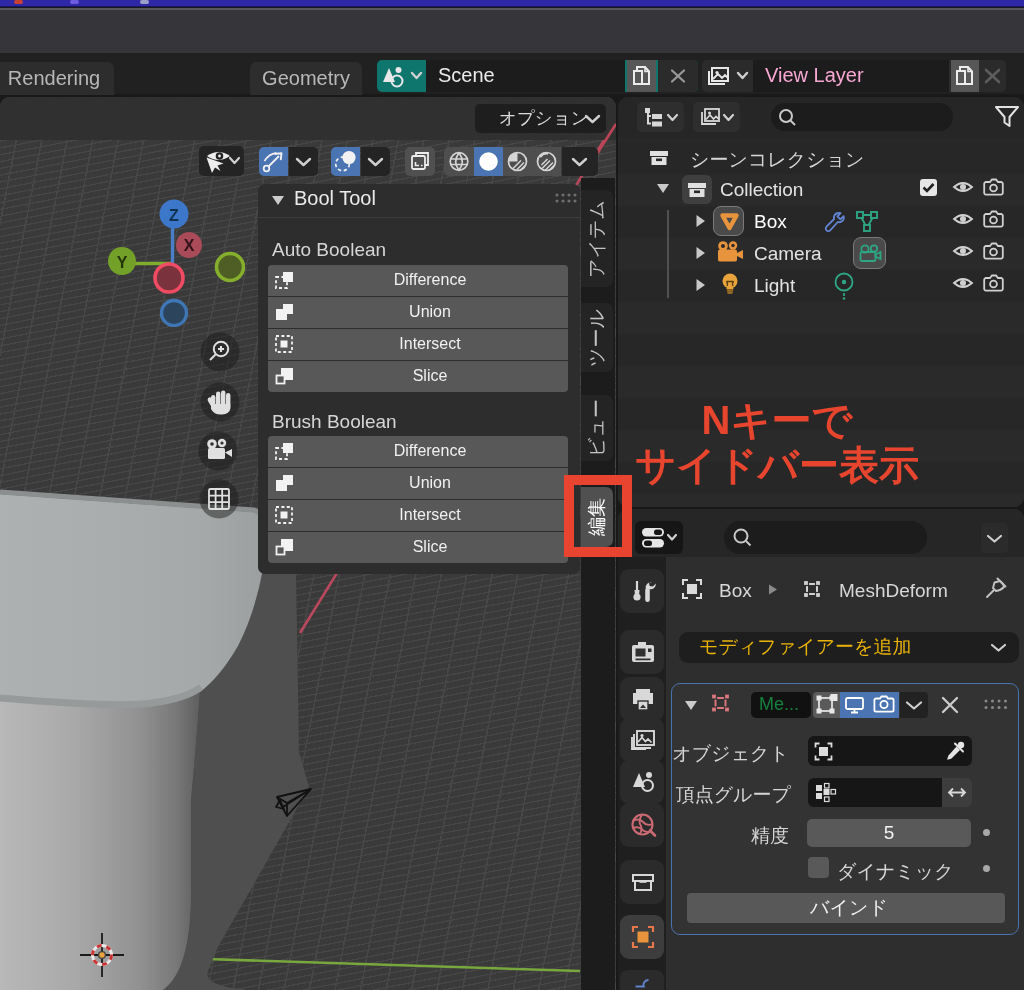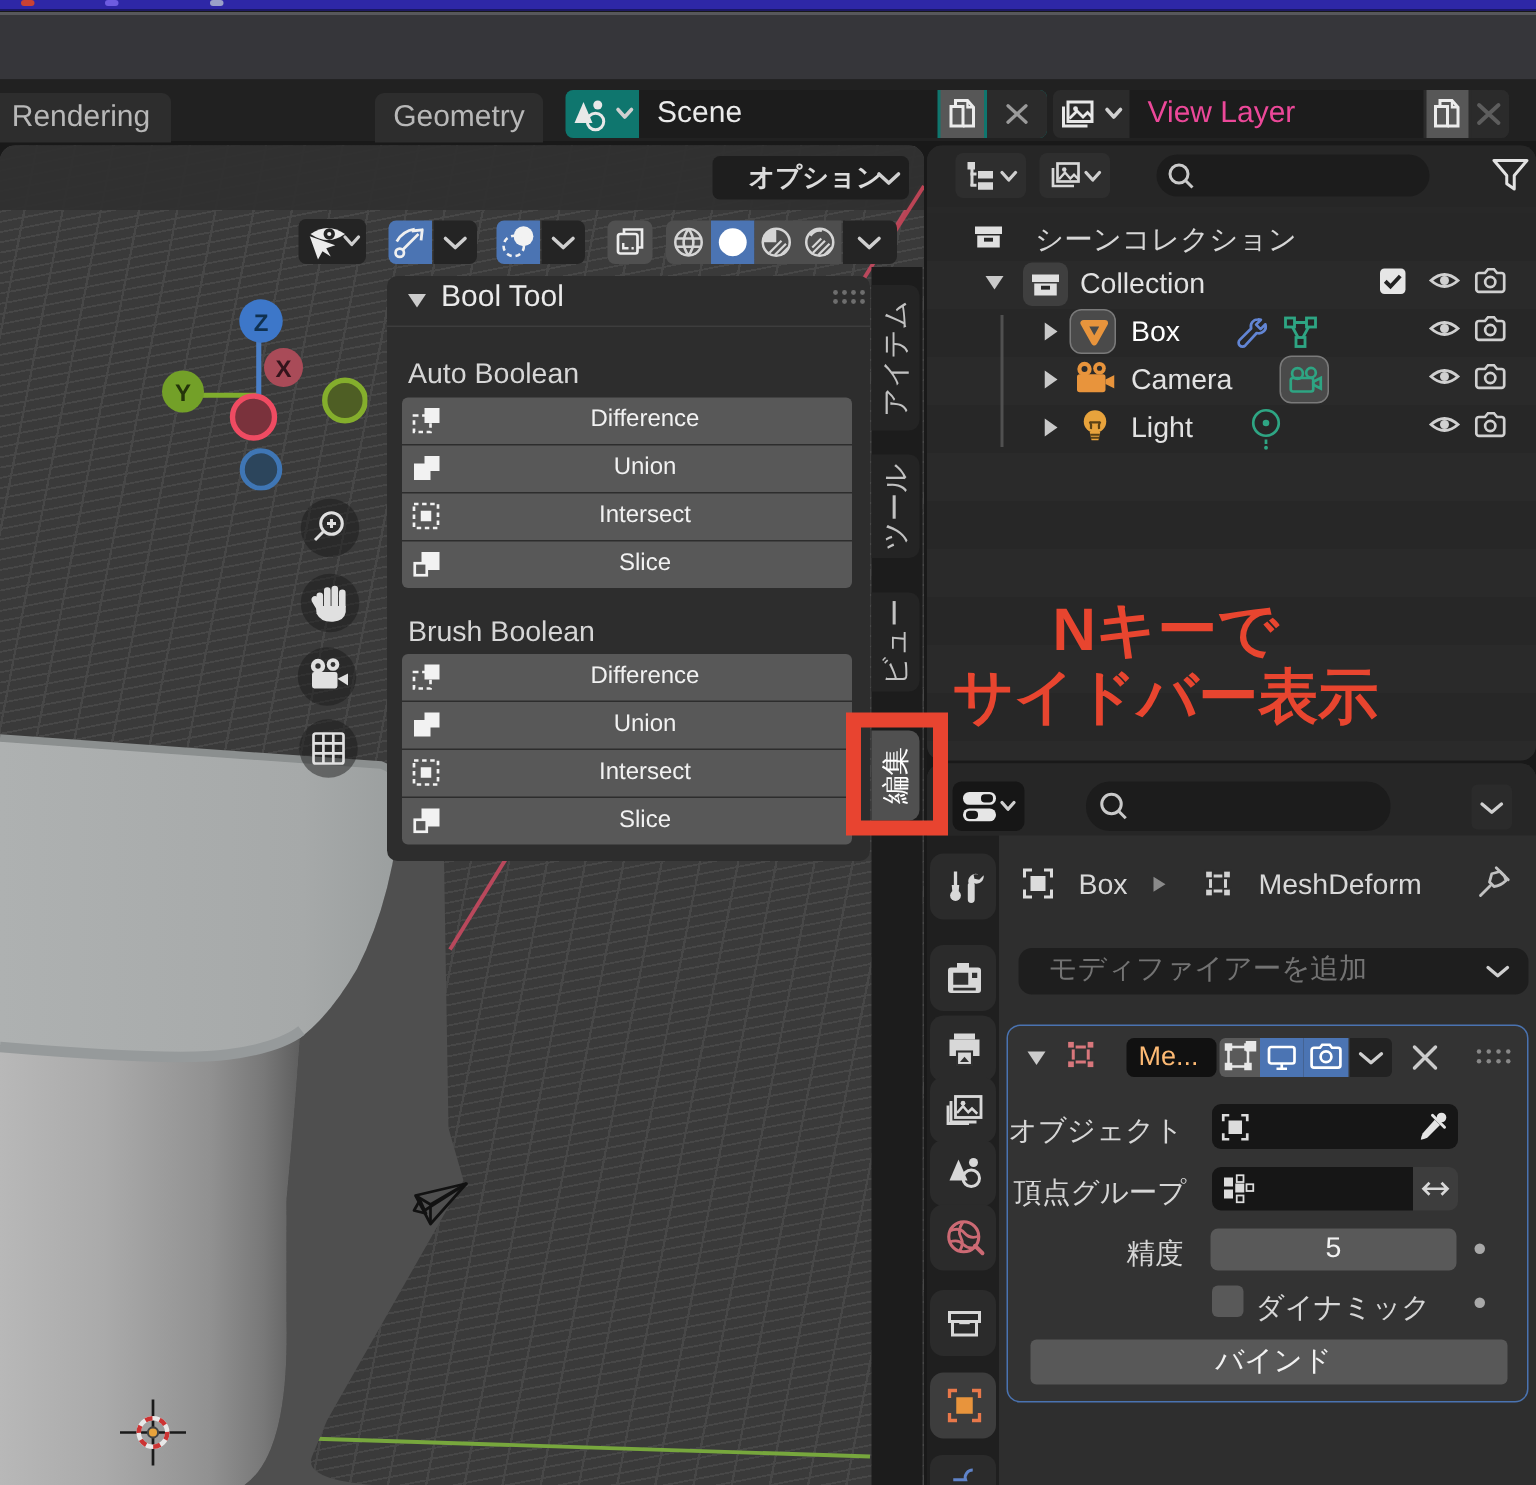--- a/index.html
+++ b/index.html
@@ -70,21 +70,21 @@
     </div>
 
     <div class="abs" style="left:702px;top:7px;width:304px;height:32px;background:#2b2b2b;border-radius:5px;">
       <svg width="48" height="32" viewBox="0 0 48 32" style="position:absolute;left:0;top:0;">
         <rect x="10" y="8" width="16" height="13" fill="none" stroke="#e8e8e8" stroke-width="2"></rect>
         <path d="M7 11 v13 h16" fill="none" stroke="#e8e8e8" stroke-width="2"></path>
         <circle cx="15" cy="12.5" r="1.6" fill="#e8e8e8"></circle>
         <path d="M11 19 l5 -5 l4 4 l3 -3 l3 3" fill="none" stroke="#e8e8e8" stroke-width="1.8"></path>
         <path d="M36 13 l4.5 5 l4.5 -5" fill="none" stroke="#d0d0d0" stroke-width="2.4" stroke-linecap="round" stroke-linejoin="round"></path>
       </svg>
-      <div class="abs" style="left:51px;top:0;width:196px;height:32px;background:#1c1c1c;color:#ec4899;font-size:20px;line-height:31px;padding-left:12px;">View Layer</div>
+      <div class="abs" style="left:51px;top:0;width:196px;height:32px;background:#1c1c1c;color:#f9a8d4;font-size:20px;line-height:31px;padding-left:12px;">View Layer</div>
       <div class="abs" style="left:249px;top:0;width:28px;height:32px;background:#575757;">
         <svg width="28" height="32" viewBox="0 0 28 32">
           <path d="M6 11 h8 v13 h-8 Z" fill="none" stroke="#ececec" stroke-width="2"></path>
           <path d="M9 11 v-4 h8 l4 4.5 v12.5 h-7" fill="none" stroke="#ececec" stroke-width="2"></path>
           <path d="M17 7 v4.5 h4" fill="none" stroke="#ececec" stroke-width="1.6"></path>
         </svg>
       </div>
       <div class="abs" style="left:279px;top:0;width:25px;height:32px;background:#2b2b2b;border-radius:0 5px 5px 0;">
         <svg width="25" height="32" viewBox="0 0 25 32">
             <path d="M5 10 L18 22 M18 10 L5 22" stroke="#5d5d5d" stroke-width="2.6" stroke-linecap="round"></path>
@@ -138,21 +138,21 @@
           <circle cx="102" cy="858" r="3.4" fill="#e8a33c" stroke="#444444" stroke-width="1.4"></circle>
         </g>
       </svg>
     </div>
     <div class="abs" id="vheader"></div>
     <svg class="abs" style="left:580px;top:20px;" width="36" height="50" viewBox="0 0 36 50">
         <line x1="13" y1="43" x2="36" y2="7" stroke="#bb4455" stroke-width="2.6"></line>
       </svg>
 
     <div class="abs" style="left:475px;top:7px;width:131px;height:29px;background:#1e1e1e;border-radius:5px;color:#dcdcdc;font-size:17.5px;line-height:28px;">
-      <span style="padding-left:24px;font-weight:bold;">オプション</span>
+      <span style="padding-left:24px;">オプション</span>
       <svg width="22" height="29" viewBox="0 0 22 29" style="position:absolute;right:2px;top:0;">
           <path d="M4 12 l6.5 6 l6.5 -6" fill="none" stroke="#cfcfcf" stroke-width="2.4" stroke-linecap="round" stroke-linejoin="round"></path>
         </svg>
     </div>
 
     <div class="abs" style="left:259px;top:50px;height:29px;">
       <div class="abs" style="left:-60px;top:-1px;width:45px;height:30px;background:#242424;border-radius:5px;">
         <svg width="45" height="30" viewBox="0 0 45 30">
           <path d="M8 10 Q19.5 2 31 10 Q19.5 18 8 10 Z" fill="#ececec"></path>
           <circle cx="20.5" cy="10" r="3.8" fill="#242424"></circle>
@@ -615,41 +615,41 @@
     </svg>
     <div class="abs lbl" style="left:221px;top:71px;color:#d8d8d8;">MeshDeform</div>
     <svg class="abs" style="left:365px;top:66px;" width="26" height="26" viewBox="0 0 26 26">
       <g fill="none" stroke="#c2c2c2" stroke-width="1.9" stroke-linecap="round">
         <path d="M14.5 3.5 l8 8"></path>
         <path d="M17 6 l-5.5 1.5 l-1.5 5.5 l3 3 q4.5 -0.5 8 -4 l-1 -3 Z" stroke-linejoin="round"></path>
         <path d="M10.5 15.5 l-6.5 6.5"></path>
       </g>
     </svg>
 
-    <div class="abs" style="left:61px;top:123px;width:340px;height:31px;background:#1e1e1e;border-radius:9px;color:#737373;font-size:19px;line-height:30px;">
+    <div class="abs" style="left:61px;top:123px;width:340px;height:31px;background:#1e1e1e;border-radius:9px;color:#eab308;font-size:19px;line-height:30px;">
       <span style="padding-left:20px;">モディファイアーを追加</span>
       <svg width="24" height="31" viewBox="0 0 24 31" style="position:absolute;right:8px;top:0;">
           <path d="M5 13 l6.5 5.5 l6.5 -5.5" fill="none" stroke="#cfcfcf" stroke-width="2.2" stroke-linecap="round" stroke-linejoin="round"></path>
         </svg>
     </div>
 
     <div class="abs" id="modpanel" style="left:53px;top:174px;width:348px;height:252px;background:#333333;border:1px solid #4a73b1;border-radius:9px;">
       <svg width="14" height="12" viewBox="0 0 14 12" style="position:absolute;left:12px;top:15px;">
           <path d="M1 2 L13 2 L7 11 Z" fill="#cbcbcb"></path>
         </svg>
       <svg class="abs" style="left:35px;top:7px;" width="27" height="25" viewBox="0 0 27 25">
         <rect x="8.5" y="7" width="10" height="10" fill="none" stroke="#d9777c" stroke-width="2"></rect>
         <g fill="#d9777c" stroke="#333333" stroke-width="1.2">
             <rect x="4.5" y="3" width="5" height="5"></rect>
             <rect x="17.5" y="3" width="5" height="5"></rect>
             <rect x="4.5" y="16" width="5" height="5"></rect>
             <rect x="17.5" y="16" width="5" height="5"></rect>
           </g>
       </svg>
-      <div class="abs" style="left:79px;top:8px;width:60px;height:26px;background:#111111;border-radius:5px;color:#fdba74;font-size:18px;line-height:25px;padding-left:8px;">Me...</div>
+      <div class="abs" style="left:79px;top:8px;width:60px;height:26px;background:#111111;border-radius:5px;color:#15803d;font-size:18px;line-height:25px;padding-left:8px;">Me...</div>
       <div class="abs" style="left:141px;top:8px;width:27px;height:26px;background:#5a5a5a;border-radius:4px 0 0 4px;">
         <svg width="27" height="26" viewBox="0 0 27 26">
           <rect x="6" y="6" width="13" height="13" fill="none" stroke="#e8e8e8" stroke-width="1.7"></rect>
           <g fill="#e8e8e8">
               <rect x="3.5" y="3.5" width="5" height="5"></rect>
               <rect x="16.5" y="3.5" width="5" height="5"></rect>
               <rect x="3.5" y="16.5" width="5" height="5"></rect>
               <rect x="16.5" y="16.5" width="5" height="5"></rect>
               <rect x="17.5" y="2" width="7" height="7"></rect>
             </g>

